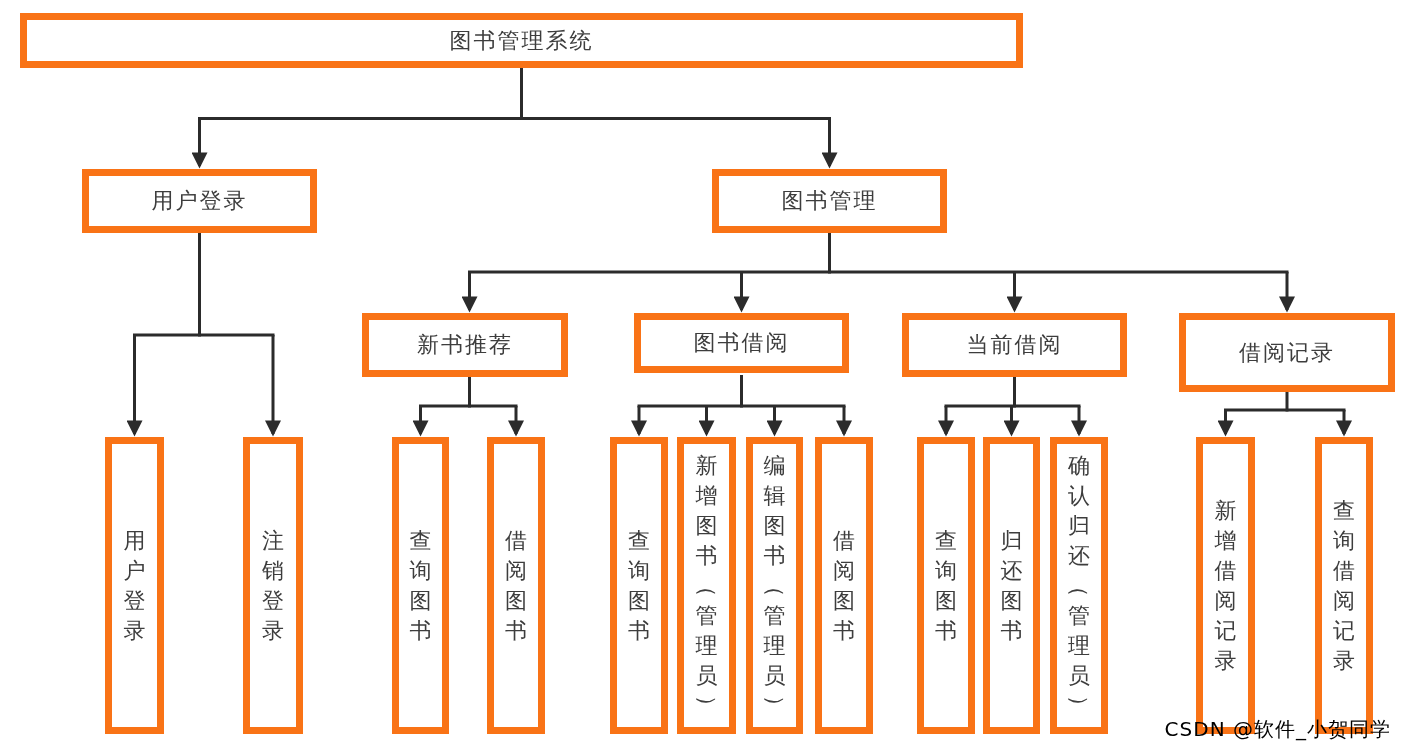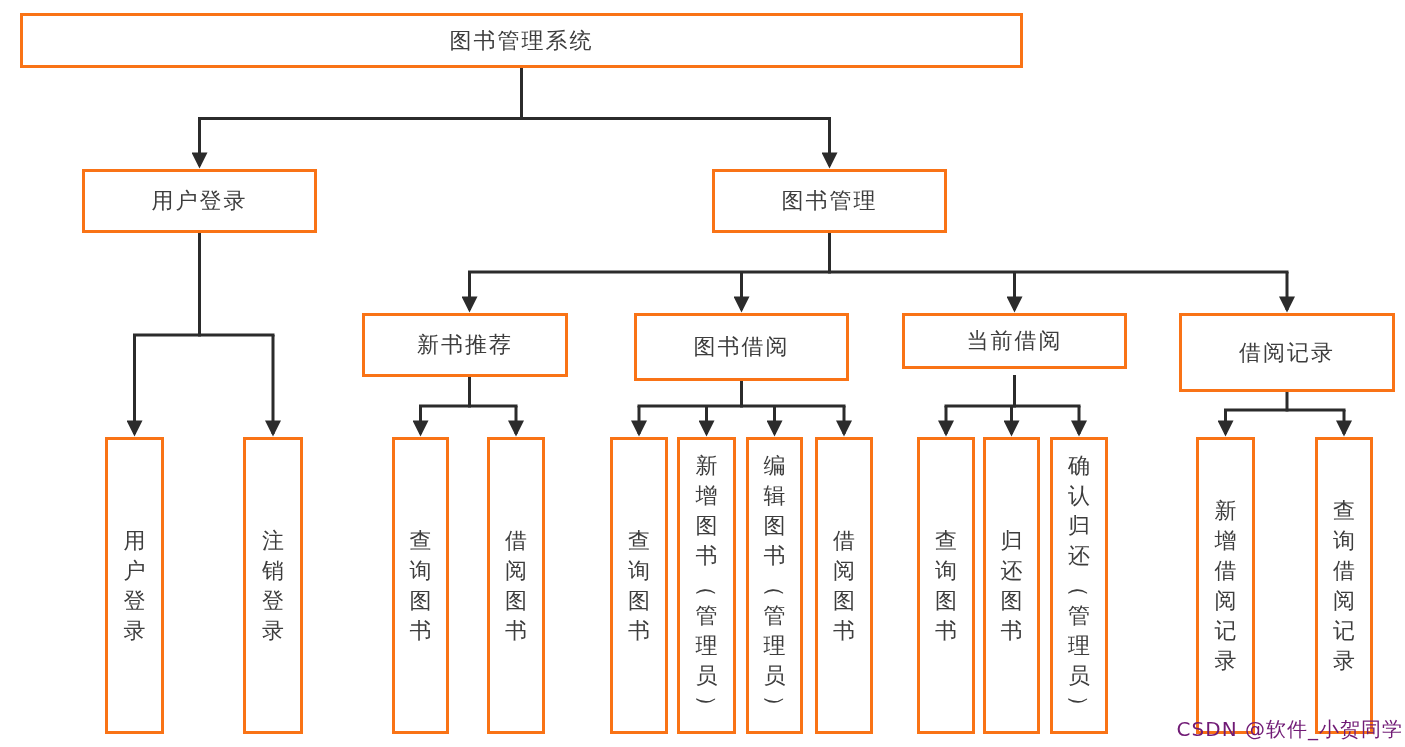--- a/index.html
+++ b/index.html
@@ -1,41 +1,41 @@
 <!DOCTYPE html>
 <html><head>
 <meta charset="utf-8">
 <style>
   html,body{margin:0;padding:0;background:#ffffff;}
   body{width:1405px;height:747px;overflow:hidden;
        font-family:"DejaVu Sans",sans-serif;}
   #diagram{position:relative;width:1405px;height:747px;background:#ffffff;}
   #wires{position:absolute;left:0;top:0;z-index:0;}
-  .node{position:absolute;box-sizing:border-box;border:3px solid #f97316;background:#ffffff;
+  .node{position:absolute;box-sizing:border-box;border:7px solid #f97316;background:#ffffff;
         color:#3d3d3d;display:flex;align-items:center;justify-content:center;
         font-size:22px;letter-spacing:2px;z-index:1;}
   .leaf{flex-direction:column;letter-spacing:0;top:437px;height:297px;width:58px;}
   .vchar{height:30px;line-height:30px;text-align:center;font-size:22px;}
   .vchar.rot{transform:rotate(90deg);}
   
   .n-root{left:20px;top:13px;width:1003px;height:55px;}
   .n-l2a{left:82px;top:169px;width:235px;height:64px;}
   .n-l2b{left:712px;top:169px;width:235px;height:64px;}
   .n-l3a{left:362px;top:313px;width:206px;height:64px;}
-  .n-l3b{left:634px;top:313px;width:215px;height:68px;}
-  .n-l3c{left:902px;top:313px;width:225px;height:56px;}
+  .n-l3b{left:634px;top:313px;width:215px;height:60px;}
+  .n-l3c{left:902px;top:313px;width:225px;height:64px;}
   .n-l3d{left:1179px;top:313px;width:216px;height:79px;}
   
   .x1{left:105px;width:59px}.x2{left:243px;width:60px}
   .x3{left:392px;width:57px}.x4{left:487px}
   .x5{left:610px}.x6{left:677px;width:59px}.x7{left:746px;width:57px}.x8{left:815px}
   .x9{left:917px}.x10{left:983px;width:57px}.x11{left:1050px}
   .x12{left:1196px;width:59px}.x13{left:1315px}
-  #watermark{position:absolute;right:2px;top:716px;z-index:2;font-size:20px;
-             color:#701a75;letter-spacing:1px;white-space:nowrap;}
+  #watermark{position:absolute;right:14px;top:716px;z-index:2;font-size:20px;
+             color:#000000;letter-spacing:1px;white-space:nowrap;}
 </style>
 </head>
 <body>
 
 <div id="diagram">
 
   <svg id="wires" width="1405" height="747" viewBox="0 0 1405 747">
     <defs>
       <marker id="arrow" viewBox="0 0 10 10" refX="8.5" refY="5" markerWidth="20" markerHeight="16" markerUnits="userSpaceOnUse" orient="auto">
         <path d="M0,0 L10,5 L0,10 Z" fill="#2b2b2b"></path>

